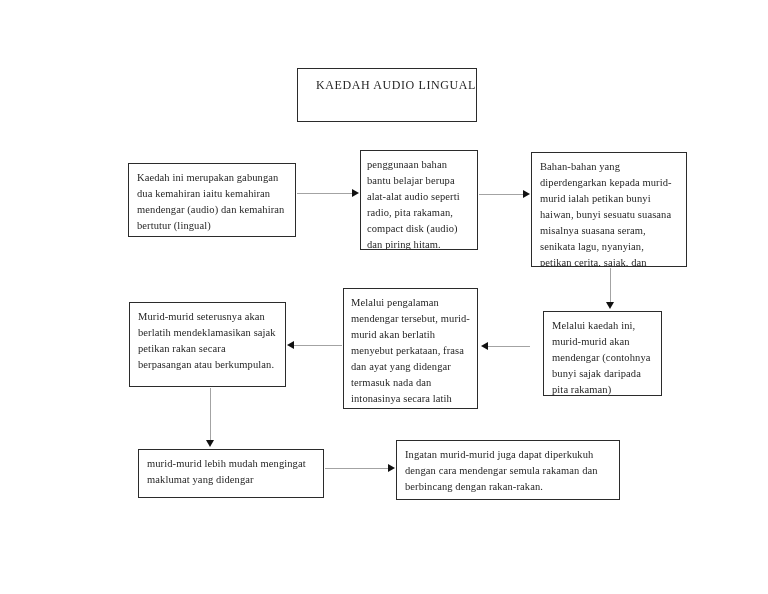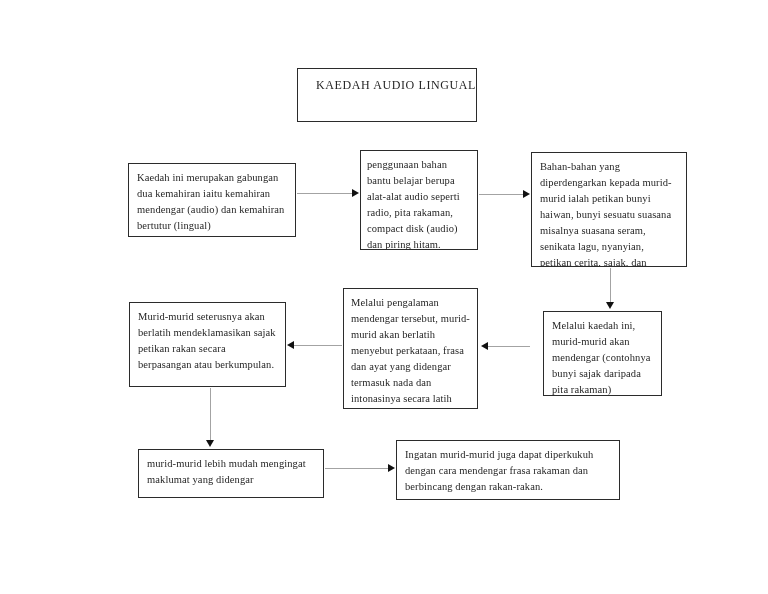--- a/index.html
+++ b/index.html
@@ -82,21 +82,21 @@
   <div class="box" id="b-bahan-diperdengarkan">Bahan-bahan yang diperdengarkan kepada murid-murid ialah petikan bunyi haiwan, bunyi sesuatu suasana misalnya suasana seram, senikata lagu, nyanyian, petikan cerita, sajak, dan sebagainya.</div>
 
   <div class="box" id="b-murid-mendengar">Melalui kaedah ini, murid-murid akan mendengar (contohnya bunyi sajak daripada pita rakaman)</div>
 
   <div class="box" id="b-berlatih-menyebut">Melalui pengalaman mendengar tersebut, murid-murid akan berlatih menyebut perkataan, frasa dan ayat yang didengar termasuk nada dan intonasinya secara latih tubi.</div>
 
   <div class="box" id="b-mendeklamasi">Murid-murid seterusnya akan berlatih mendeklamasikan sajak petikan rakan secara berpasangan atau berkumpulan.</div>
 
   <div class="box" id="b-mudah-mengingat">murid-murid lebih mudah mengingat maklumat yang didengar</div>
 
-  <div class="box" id="b-ingatan-diperkukuh">Ingatan murid-murid juga dapat diperkukuh dengan cara mendengar frasa rakaman dan berbincang dengan rakan-rakan.</div>
+  <div class="box" id="b-ingatan-diperkukuh">Ingatan murid-murid juga dapat diperkukuh dengan cara mendengar semula rakaman dan berbincang dengan rakan-rakan.</div>
 
   <div class="arrow-right" id="a1"></div>
   <div class="arrow-right" id="a2"></div>
   <div class="arrow-down" id="a3"></div>
   <div class="arrow-left" id="a4"></div>
   <div class="arrow-left" id="a5"></div>
   <div class="arrow-down" id="a6"></div>
   <div class="arrow-right" id="a7"></div>
 
 </div>

